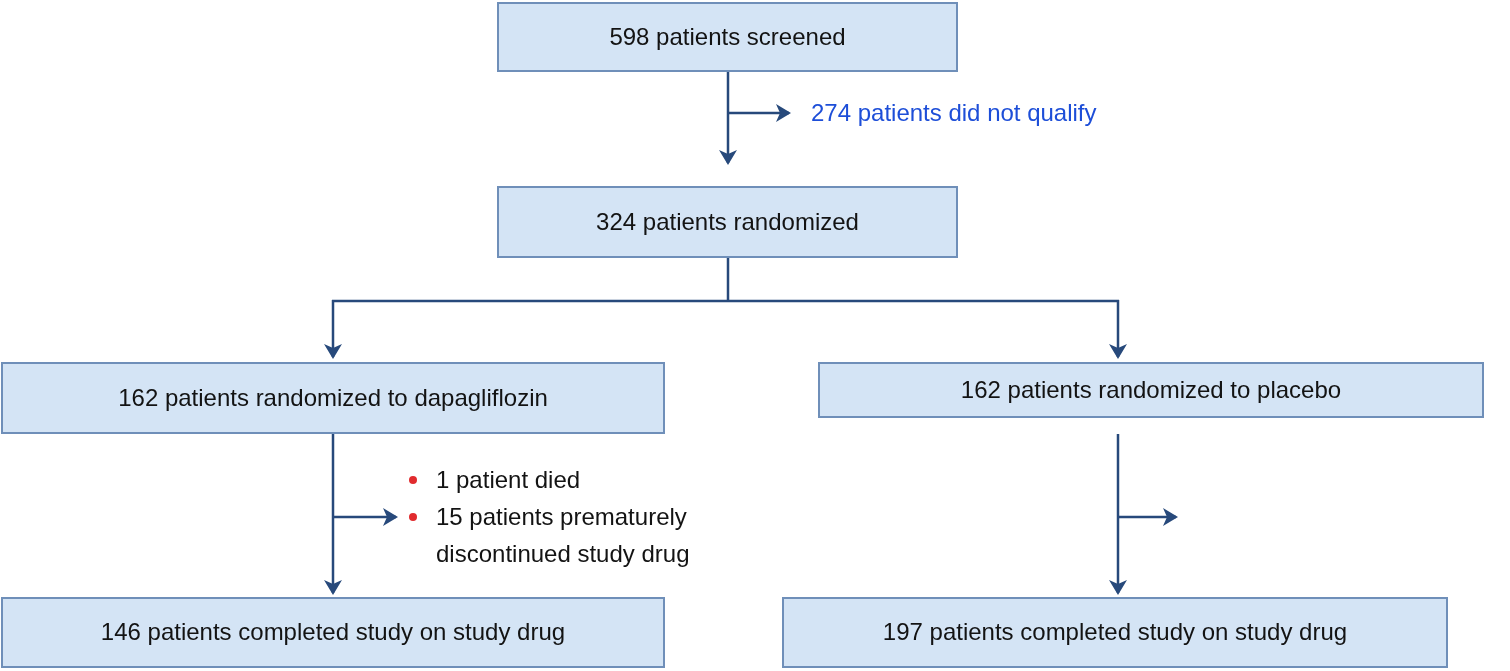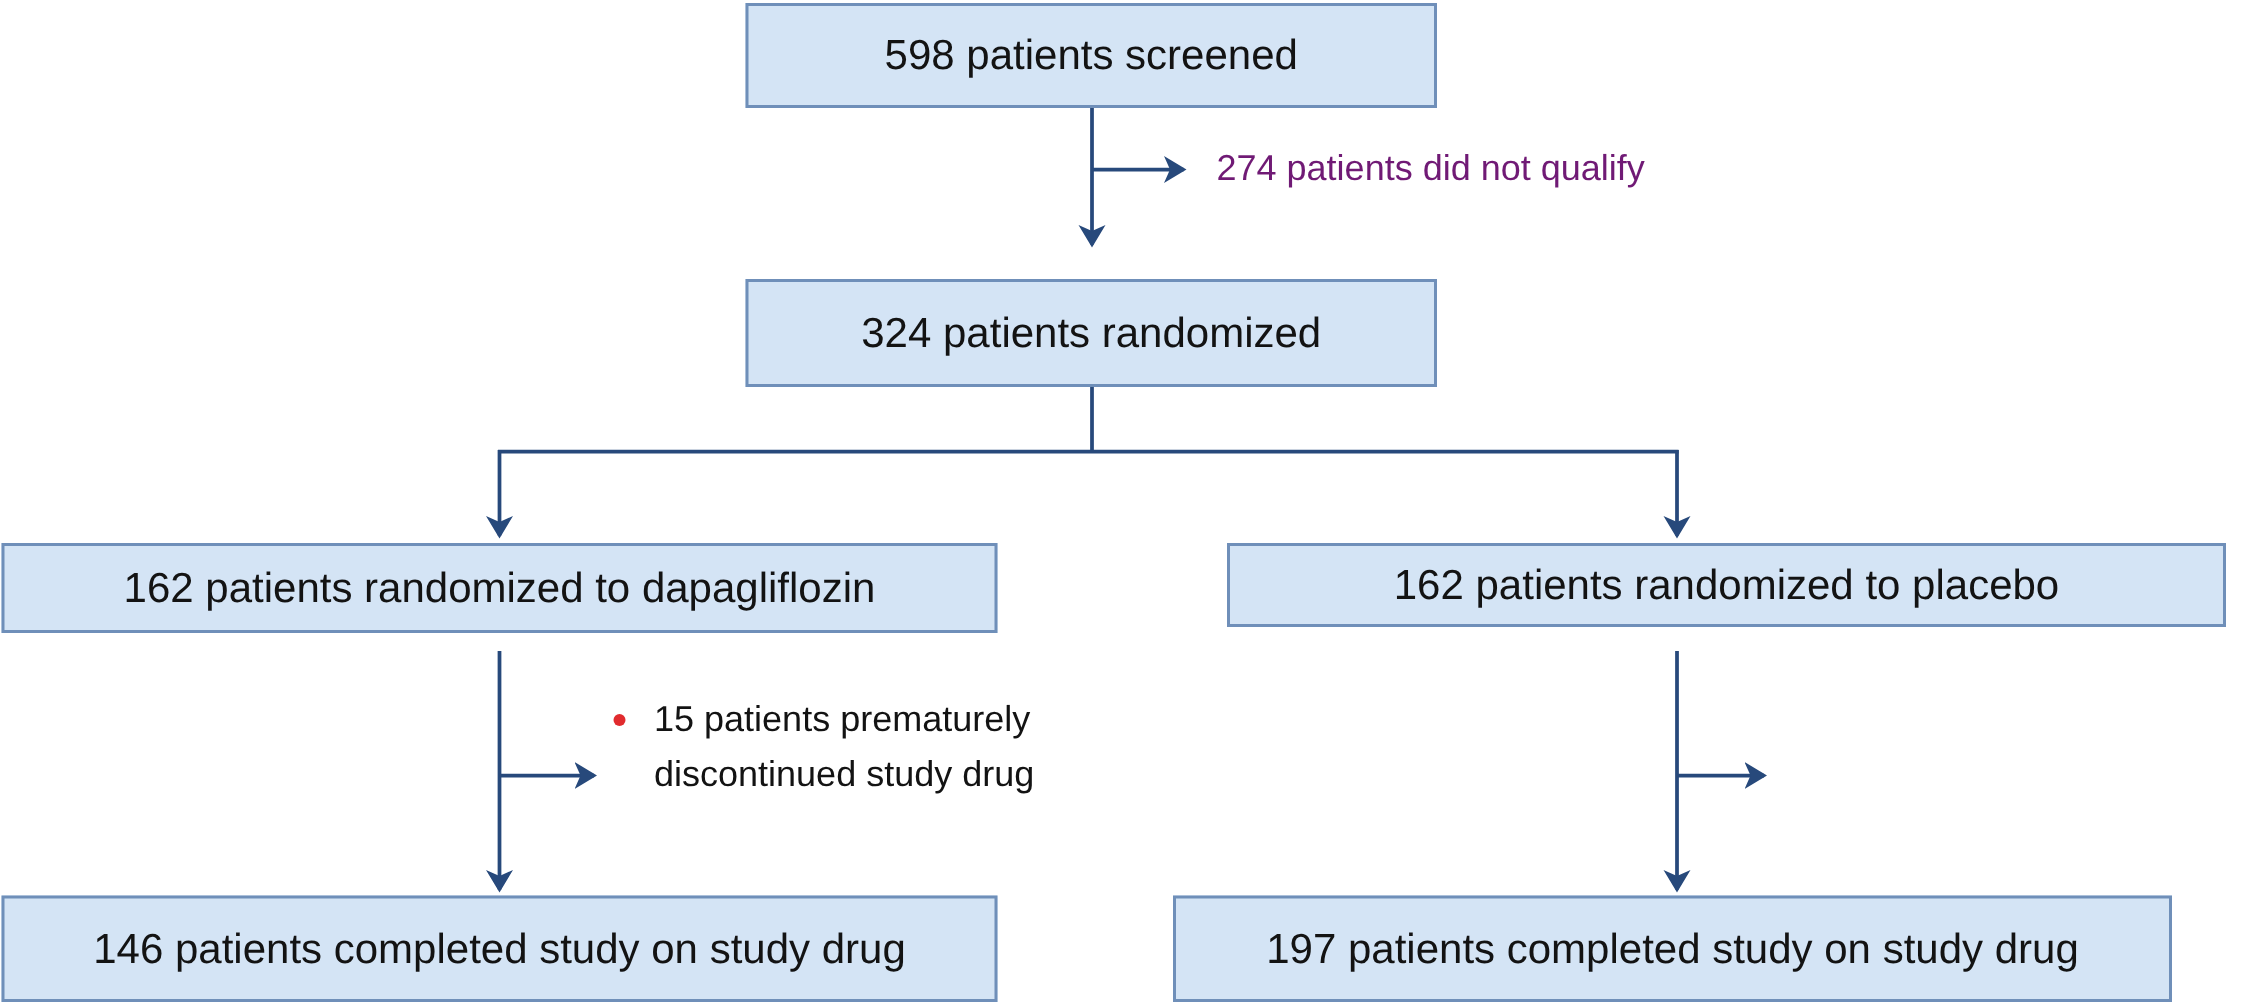--- a/index.html
+++ b/index.html
@@ -24,38 +24,38 @@
   }
   .box {
     position: absolute;
     z-index: 2;
     background: #d4e4f5;
     border: 2px solid #6f8fb9;
     box-sizing: border-box;
     display: flex;
     align-items: center;
     justify-content: center;
-    font-size: 28px;
+    font-size: 24px;
     line-height: 1.2;
     text-align: center;
     color: #131313;
   }
   .box-screened   { left: 497px; top: 2px;   width: 461px; height: 70px; }
   .box-randomized { left: 497px; top: 168px; width: 461px; height: 72px; margin-top: 18px; }
-  .box-arm-left   { left: 1px;   top: 362px; width: 664px; height: 60px; }
+  .box-arm-left   { left: 1px;   top: 362px; width: 664px; height: 72px; }
   .box-arm-right  { left: 818px; top: 362px; width: 666px; height: 56px; }
   .box-done-left  { left: 1px;   top: 597px; width: 664px; height: 71px; }
   .box-done-right { left: 782px; top: 597px; width: 666px; height: 71px; }
 
   .side-label {
     position: absolute;
     z-index: 2;
     font-size: 24px;
     white-space: nowrap;
-    color: #701a75;
+    color: #1d4ed8;
   }
   .label-not-qualify { left: 811px; top: 99px; }
 
   .notes {
     position: absolute;
     z-index: 2;
     font-size: 24px;
   }
   .notes-left  { left: 409px;  top: 461px; }
   .notes-right { left: 1192px; top: 461px; }
@@ -116,20 +116,24 @@
     <span>162 patients randomized to dapagliflozin</span>
   </div>
 
   <div class="box box-arm-right">
     <span>162 patients randomized to placebo</span>
   </div>
 
   <div class="notes notes-left">
     <div class="note-row">
       <span class="bullet"></span>
+      <span class="note-text">1 patient died</span>
+    </div>
+    <div class="note-row">
+      <span class="bullet"></span>
       <span class="note-text">15 patients prematurely discontinued study drug</span>
     </div>
   </div>
 
 
   <div class="box box-done-left">
     <span>146 patients completed study on study drug</span>
   </div>
 
   <div class="box box-done-right">

